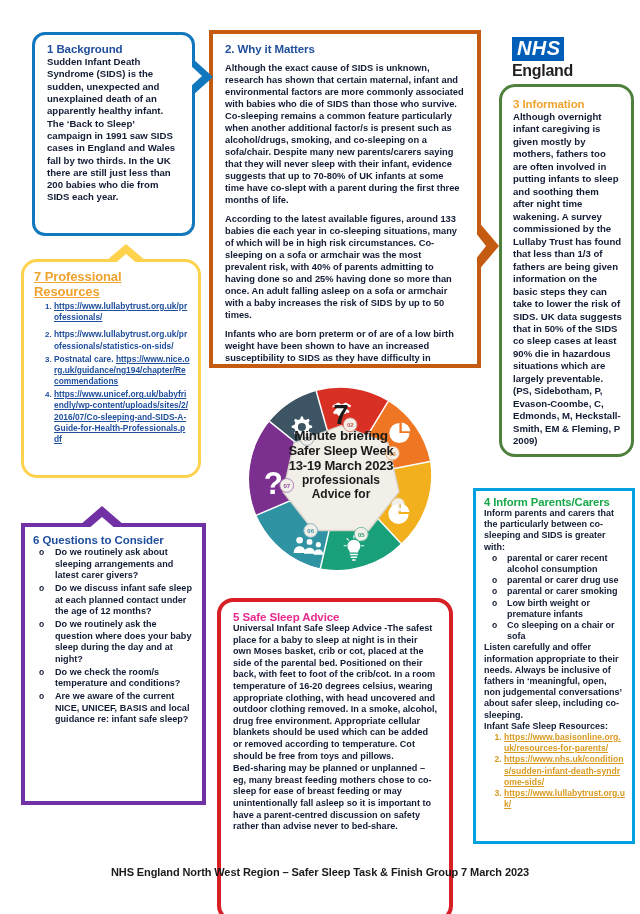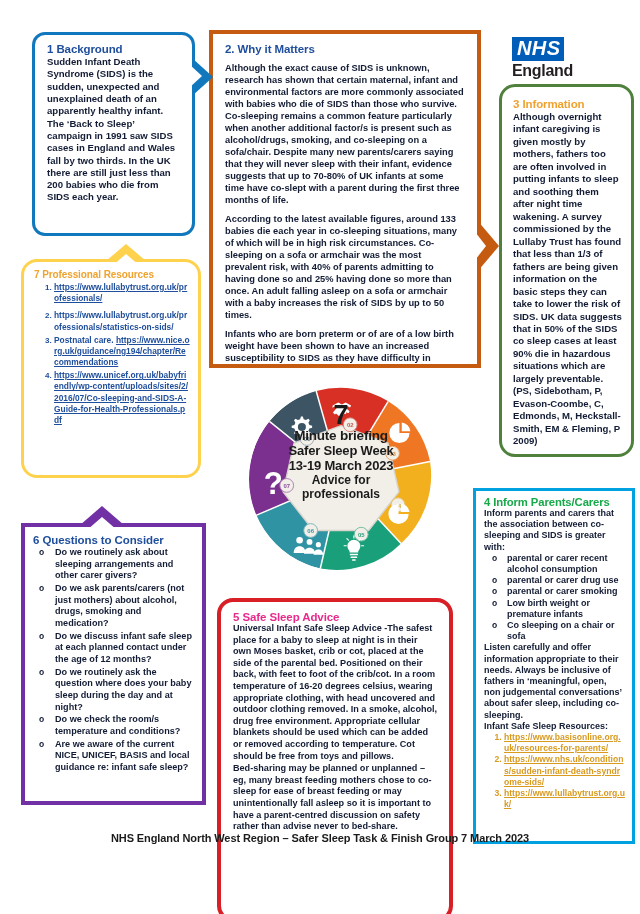--- a/index.html
+++ b/index.html
@@ -98,21 +98,21 @@
   #box3 .heading { color: #f0a22e; font-size: 11.5px; }
   #box3 .body-txt { font-size: 9.6px; line-height: 1.3; }
 
   
   #box7 {
     left: 21px; top: 259px; width: 180px; height: 219px;
     border: 3.5px solid #ffd24d;
     border-radius: 16px;
   }
   #box7 .pad { padding: 7px 8px 6px 10px; }
-  #box7 .heading { color: #f0a22e; font-size: 10px; margin-bottom: 2px; }
+  #box7 .heading { color: #f0a22e; font-size: 13px; margin-bottom: 2px; text-decoration: underline; }
   #box7-tail {
     position: absolute; left: 106px; top: 244px;
     width: 0; height: 0;
     border-left: 20px solid transparent;
     border-right: 20px solid transparent;
     border-bottom: 17px solid #ffd24d;
     z-index: 1;
   }
   #box7-tail-fill {
     position: absolute; left: 112px; top: 254px;
@@ -235,21 +235,21 @@
   }
   #wheel-num { font-size: 27px; font-weight: bold; line-height: 26px; }
   #wheel-l1 { font-size: 13.5px; font-weight: bold; line-height: 15px; letter-spacing: -0.2px;}
   #wheel-l2 { font-size: 13px; font-weight: bold; line-height: 15px; letter-spacing: -0.2px;}
   #wheel-l3 { font-size: 13px; font-weight: bold; line-height: 15px; letter-spacing: -0.2px;}
   #wheel-l4 { font-size: 12px; font-weight: bold; line-height: 14px; }
   #wheel-l5 { font-size: 12px; font-weight: bold; line-height: 14px; }
 
   
   #footer {
-    position: absolute; left: 0; top: 832px; width: 640px;
+    position: absolute; left: 0; top: 866px; width: 640px;
     text-align: center;
     color: #1b1b1b; font-size: 11px; font-weight: bold;
     letter-spacing: -0.1px;
   }
 </style>
 </head>
 <body>
 
 <div id="page">
 
@@ -316,22 +316,21 @@
       </div>
   </div>
   <div id="box7-tail-fill"></div>
 
   <div id="box6-tail"></div>
   <div class="box" id="box6">
     <div class="inner">
         <div class="pad">
       <div class="heading">6 Questions to Consider</div>
       <ul class="qlist">
-        <li>Do we routinely ask about sleeping arrangements and other carer givers?</li>
-        <li>Do we ask parents/carers (not just mothers) about alcohol, drugs, smoking and medication?</li>
+        <li>Do we routinely ask about sleeping arrangements and latest carer givers?</li>
         <li>Do we discuss infant safe sleep at each planned contact under the age of 12 months?</li>
         <li>Do we routinely ask the question where does your baby sleep during the day and at night?</li>
         <li>Do we check the room/s temperature and conditions?</li>
         <li>Are we aware of the current NICE, UNICEF, BASIS and local guidance  re: infant safe sleep?</li>
       </ul>
     </div>
       </div>
   </div>
   <div id="box6-tail-fill"></div>
 
@@ -344,21 +343,21 @@
         <p style="margin-top:-6px;"><span>Bed-sharing may be planned or unplanned – eg,</span><span> many breast feeding mothers chose to co-sleep for ease of breast feeding or may unintentionally fall asleep so it is important to have a parent-centred discussion on safety rather than advise never to bed-share.</span></p>
       </div>
     </div>
       </div>
   </div>
 
   <div class="box" id="box4">
     <div class="inner">
         <div class="pad">
       <div class="heading">4 Inform Parents/Carers</div>
-      <div class="body-txt">Inform parents and carers that the association between co-sleeping and SIDS is greater with:</div>
+      <div class="body-txt">Inform parents and carers that the particularly between co-sleeping and SIDS is greater with:</div>
       <ul class="ilist">
         <li>parental or carer recent alcohol consumption</li>
         <li>parental or carer drug use</li>
         <li>parental or carer smoking</li>
         <li>Low birth weight or premature infants</li>
         <li>Co sleeping on a chair or sofa</li>
       </ul>
       <div class="body-txt">Listen carefully and offer information appropriate to their needs.  Always be inclusive of fathers in ‘meaningful, open, non judgemental  conversations’ about safer sleep, including co-sleeping.</div>
       <div class="body-txt">Infant Safe Sleep Resources:</div>
       <ol class="reslist2">
@@ -479,19 +478,19 @@
         <text x="0" y="24" font-family="'Liberation Sans',sans-serif" font-size="34" font-weight="bold" fill="#ffffff">?</text>
       </g>
     </g>
   </svg>
 
   <div id="wheel-center-txt">
     <div id="wheel-num">7</div>
     <div id="wheel-l1">Minute briefing</div>
     <div id="wheel-l2">Safer Sleep Week</div>
     <div id="wheel-l3">13-19 March 2023</div>
+    <div id="wheel-l5">professionals</div>
     <div id="wheel-l4">Advice for</div>
-    <div id="wheel-l5">professionals</div>
   </div>
 
   <div id="footer">NHS England North West Region – Safer Sleep Task &amp; Finish Group 7 March 2023</div>
 
 </div>
 
 </body></html>

